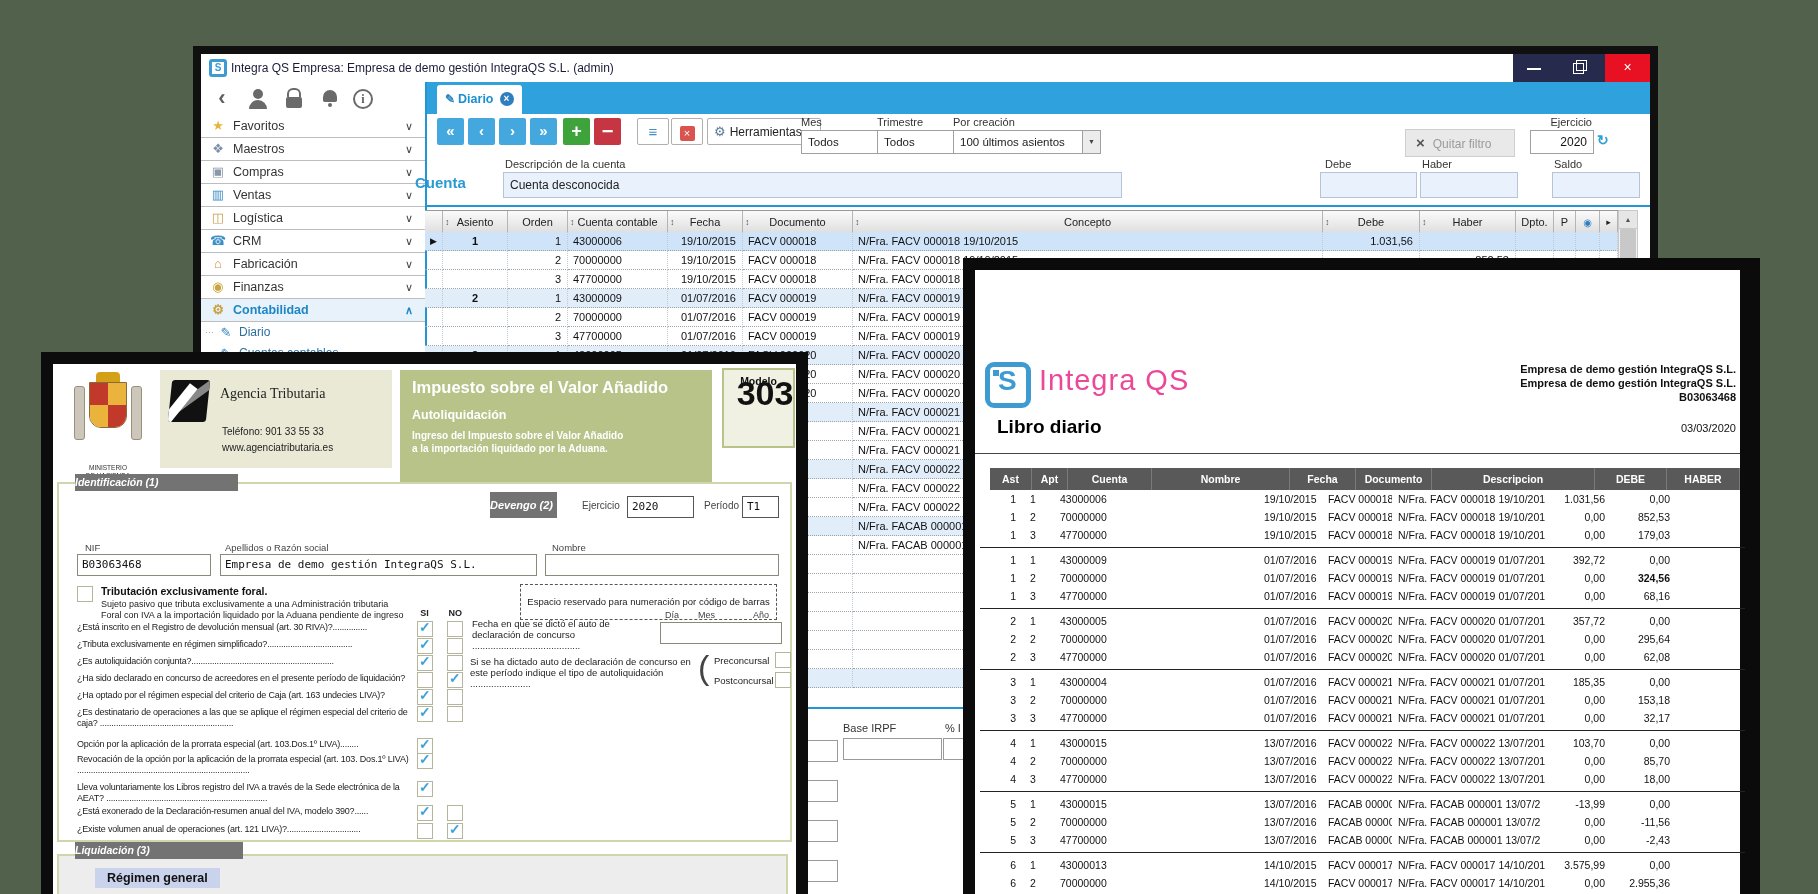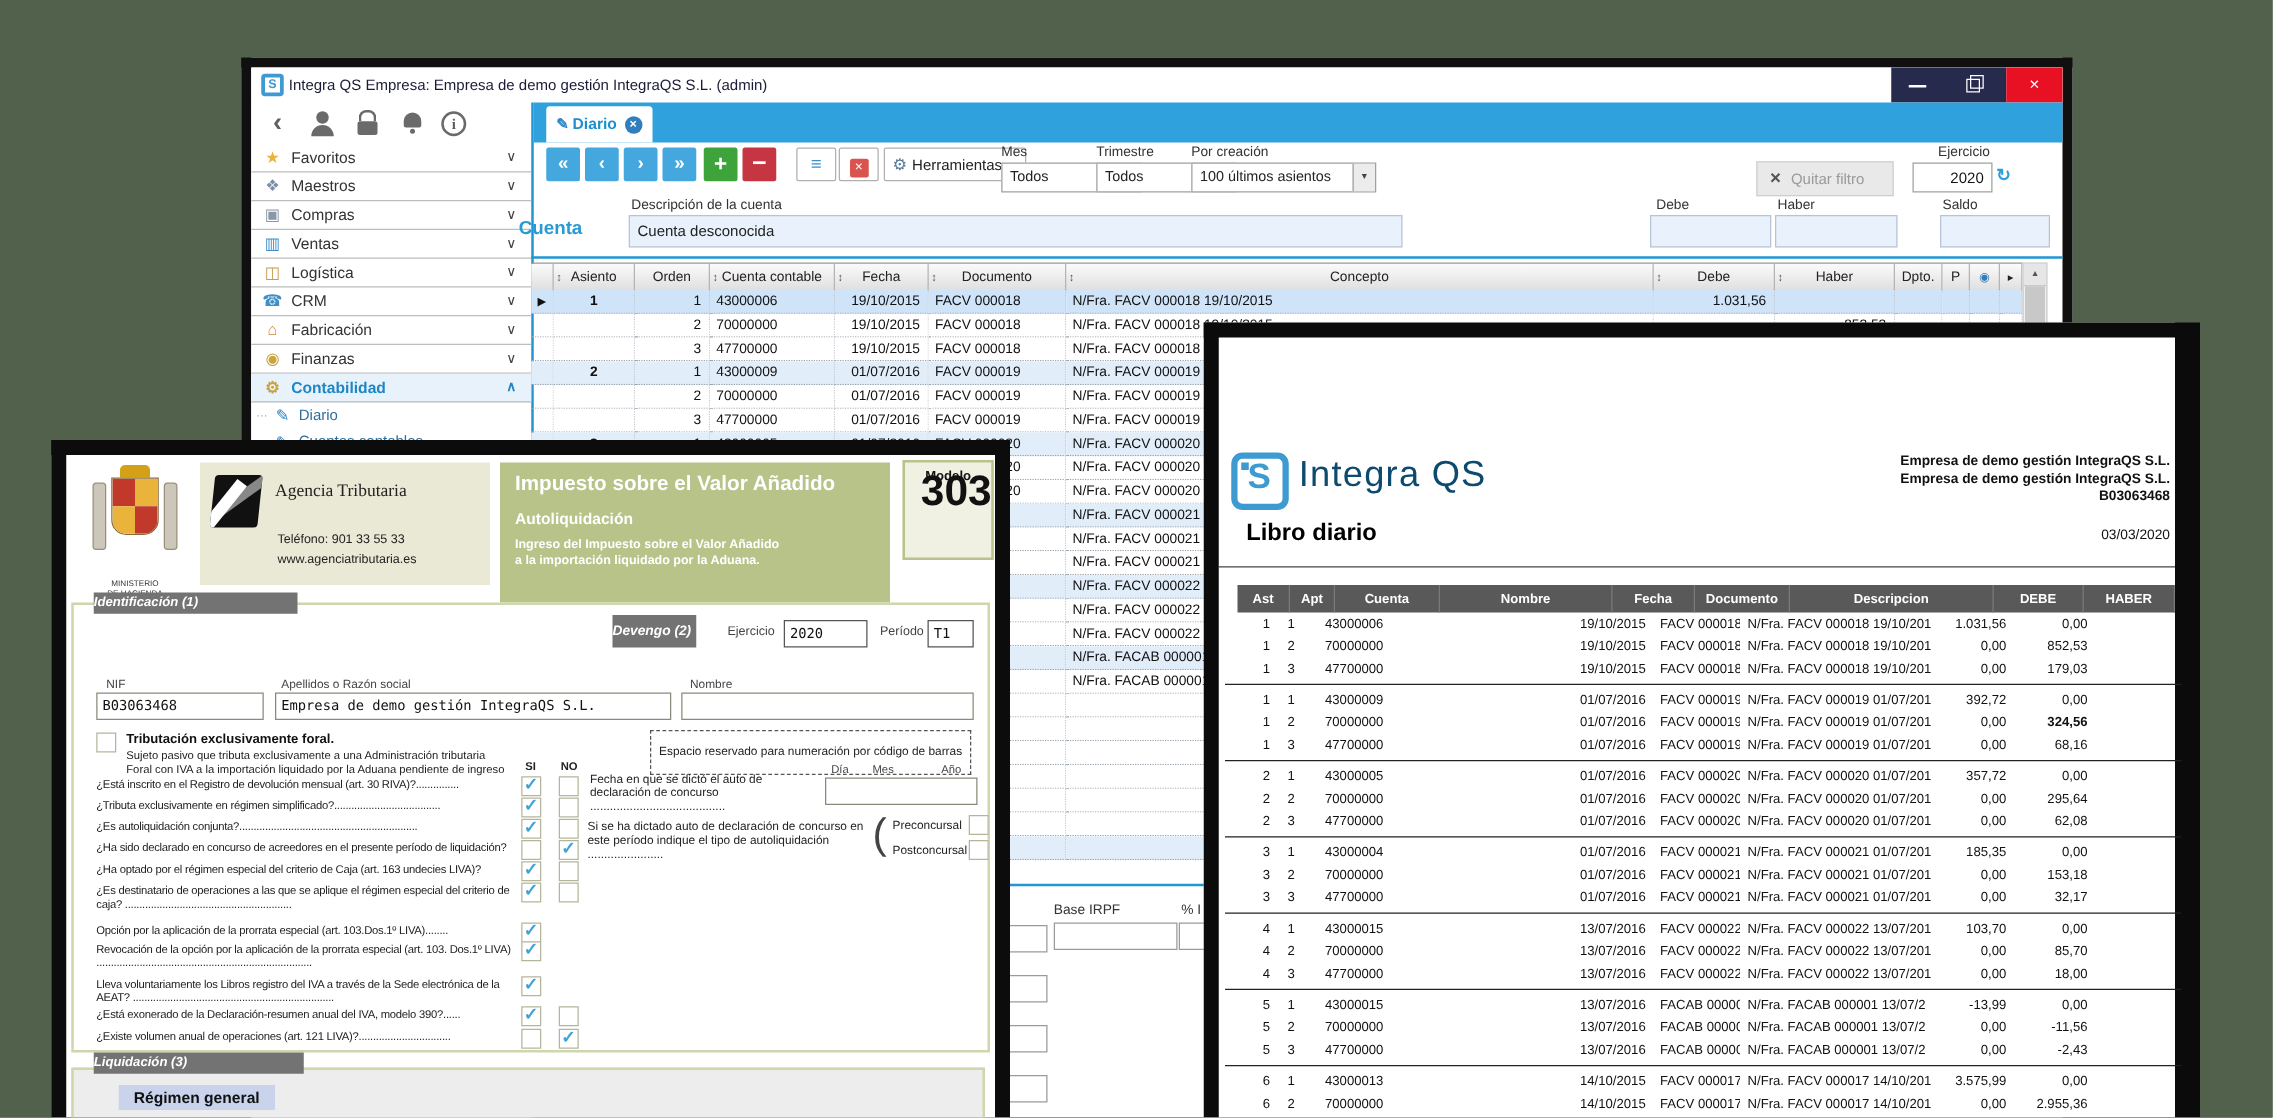--- a/index.html
+++ b/index.html
@@ -125,21 +125,21 @@
   .aeat{position:absolute;width:38px;height:42px;background:#111;border-radius:3px;transform:skewX(-6deg);overflow:hidden;}
   .aeat::before{content:"";position:absolute;left:-8px;top:16px;width:54px;height:8px;background:#888;transform:rotate(-38deg);}
   .aeat::after{content:"";position:absolute;left:4px;top:2px;width:10px;height:46px;background:#fff;transform:rotate(35deg);}
 
   
   #report{position:absolute;left:963px;top:258px;width:765px;height:640px;background:#fff;
     border:12px solid #0b0b0b;border-right-width:20px;border-bottom:none;}
   .rlogo{position:absolute;left:10px;top:92px;width:36px;height:36px;border:5px solid #3d9bd1;border-radius:9px;}
   .rlogo .s{position:absolute;left:8px;top:-2px;font-size:28px;font-weight:bold;color:#3d9bd1;}
   .rlogo .dot{position:absolute;left:3px;top:3px;width:6px;height:6px;background:#3d9bd1;}
-  .rlogo-text{position:absolute;left:64px;top:94px;font-size:29px;font-weight:300;color:#0c4a6e;letter-spacing:1px;}
+  .rlogo-text{position:absolute;left:64px;top:94px;font-size:29px;font-weight:300;color:#ec4899;letter-spacing:1px;}
   .rcompany{position:absolute;right:4px;top:92px;text-align:right;font-size:11px;font-weight:bold;color:#111;line-height:14px;}
   .rdate{position:absolute;right:4px;top:152px;font-size:11px;color:#111;}
   .rtitle{position:absolute;left:22px;top:146px;font-size:19px;font-weight:bold;color:#000;}
   .rhr{position:absolute;left:0;top:183px;width:765px;border-top:1px solid #444;}
   #rep-table{position:absolute;left:15px;top:198px;width:750px;}
   .rep-head{display:flex;height:22px;background:#595959;}
   .rep-hcell{color:#fff;font-weight:bold;font-size:10.5px;line-height:22px;text-align:center;
      border-right:1px solid #7a7a7a;box-sizing:border-box;}
   .rep-row{display:flex;height:18px;position:relative;}
   .rep-row.gsep{margin-top:7px;}

